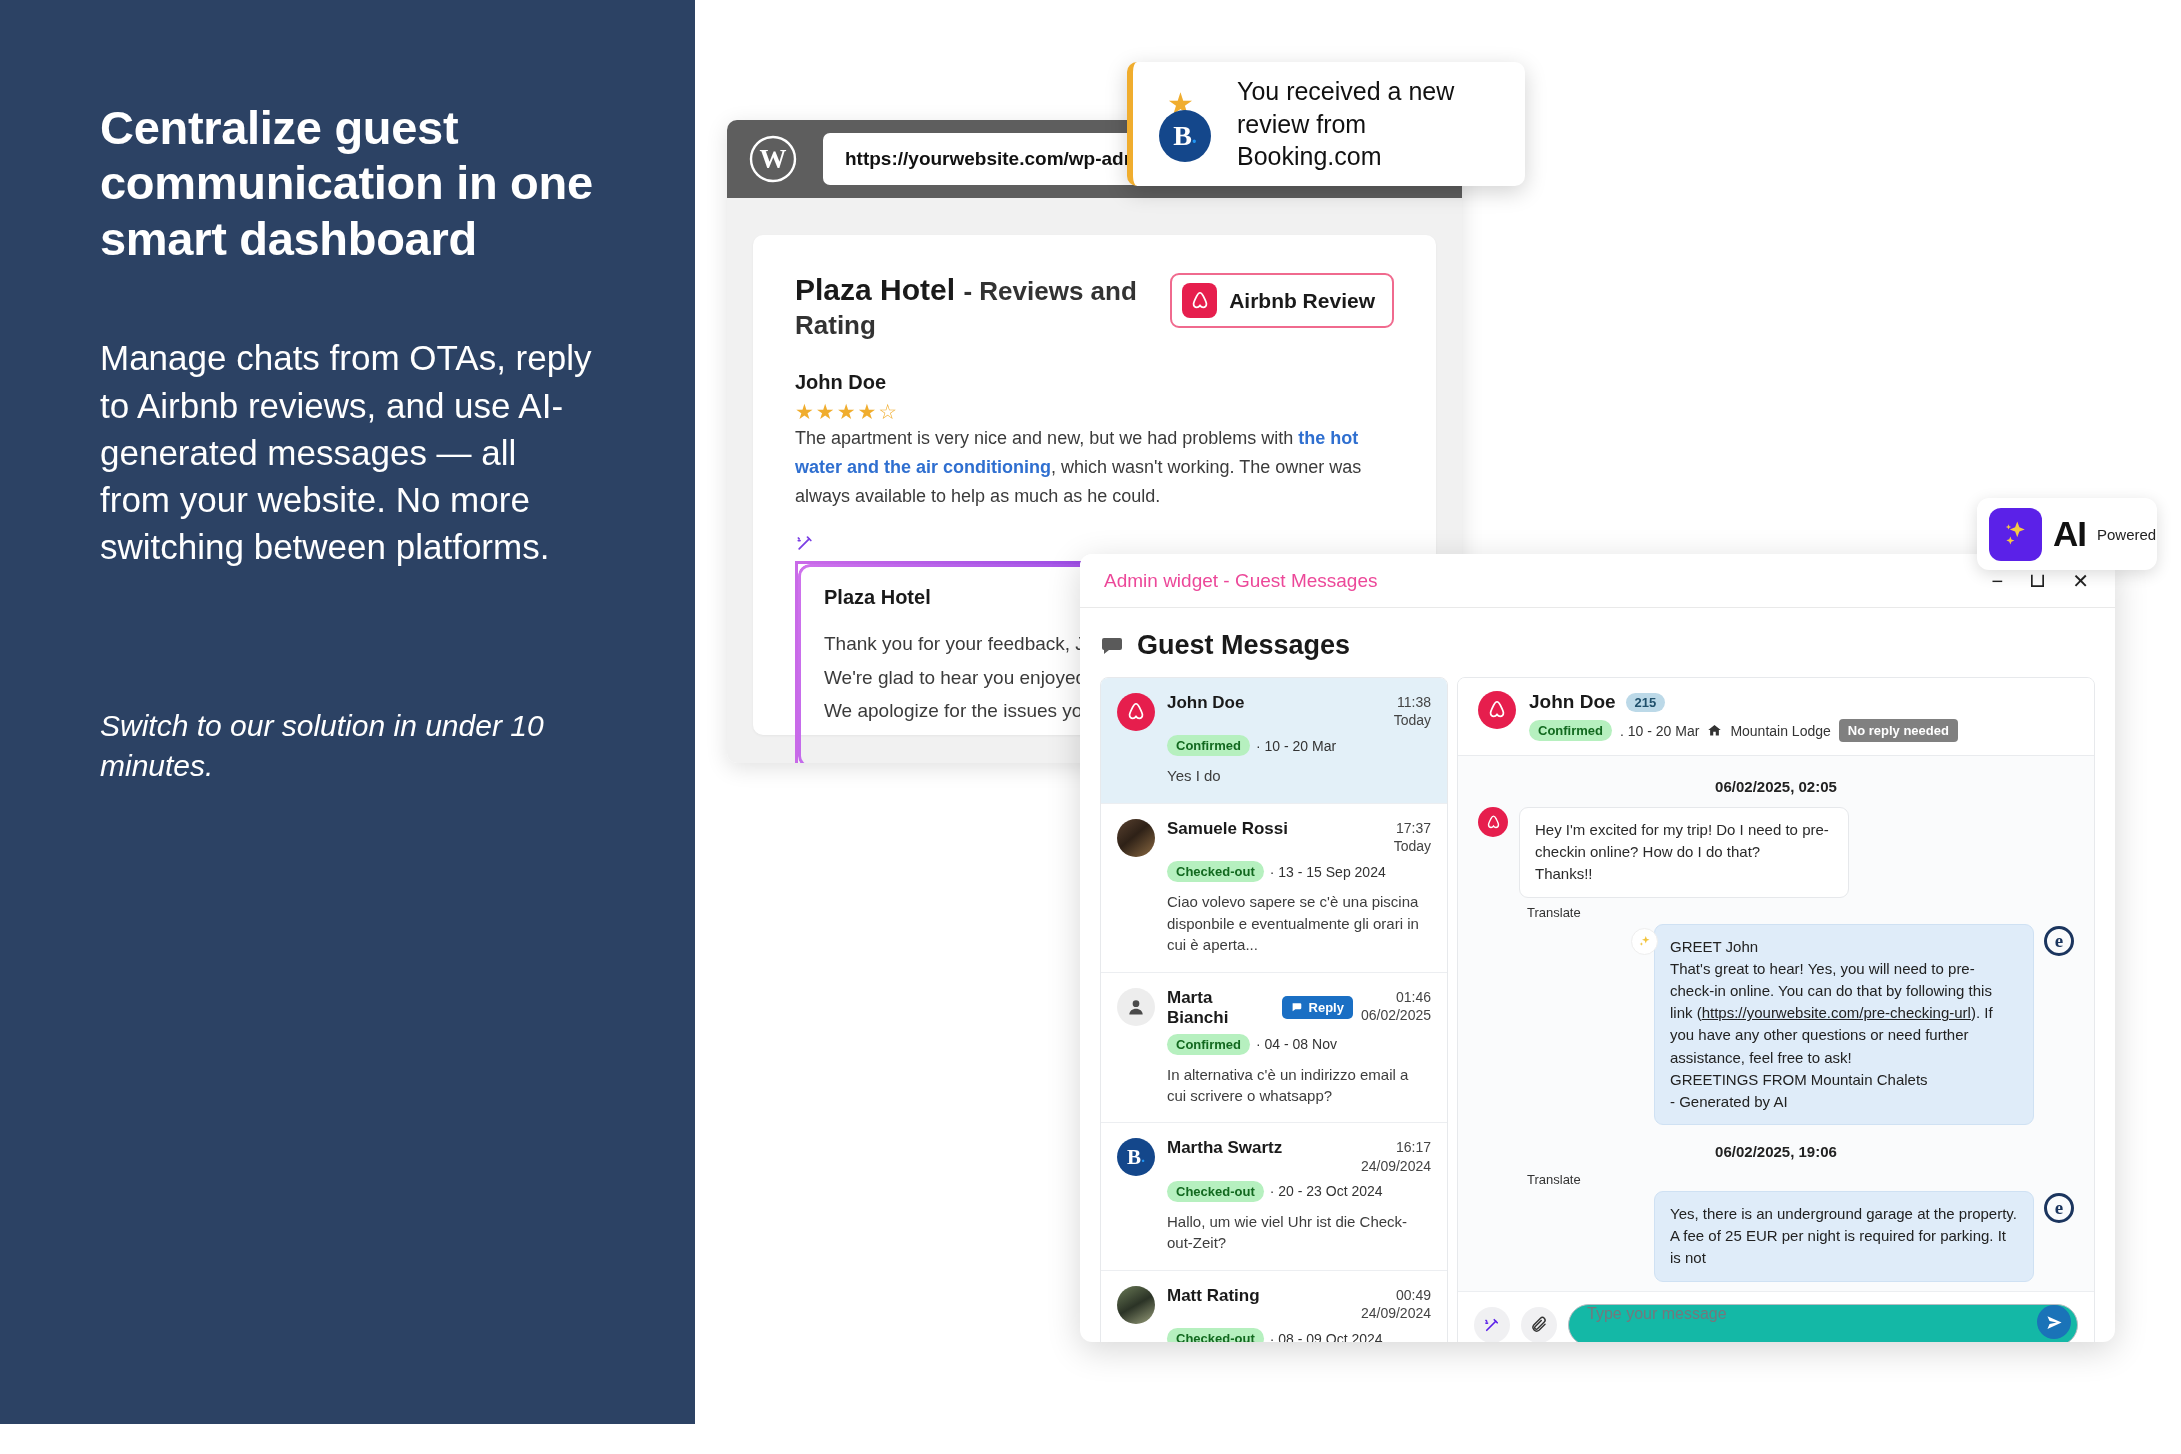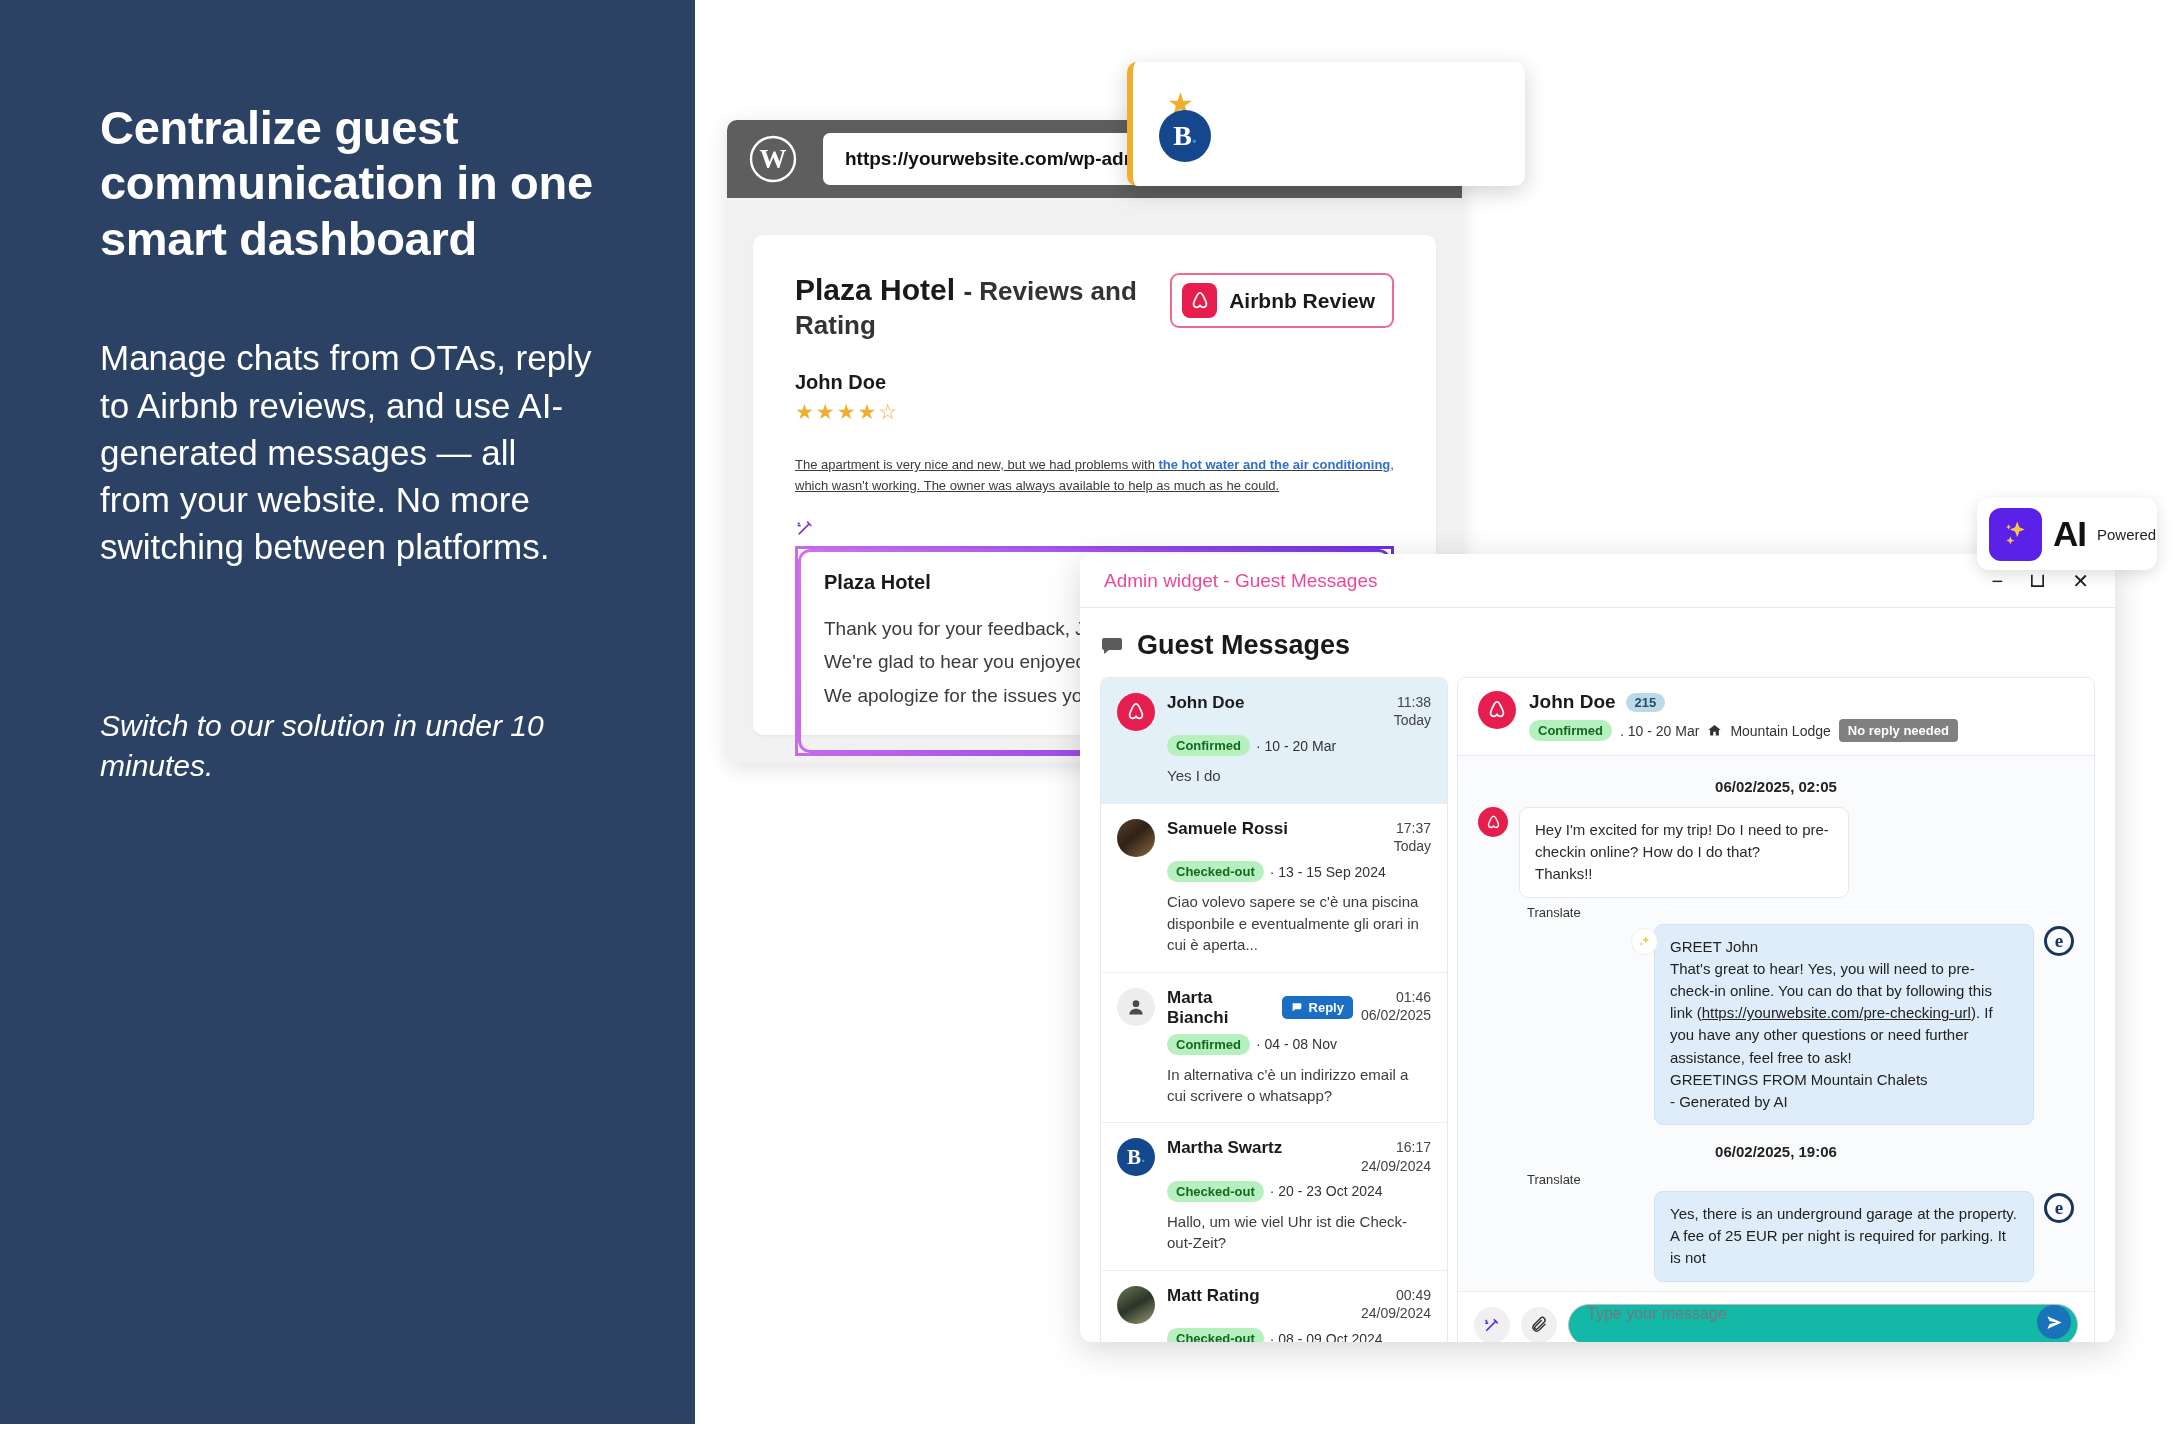--- a/index.html
+++ b/index.html
@@ -61,21 +61,21 @@
   }
   .airbnb-sq {
     width: 35px; height: 35px; border-radius: 8px; background: #e61e4d;
     display: flex; align-items: center; justify-content: center; flex:0 0 auto;
   }
   .airbnb-chip-label { font-size: 21px; font-weight: bold; color: #1a1a1a; white-space: nowrap; }
 
   .reviewer { font-size: 20px; font-weight: bold; color: #1a1a1a; margin-top: 30px; }
   .stars { margin-top: 6px; font-size: 21px; color: #f0ad2e; letter-spacing: 2px; }
   .review-text {
-    margin-top: 30px; font-size: 13px; line-height: 1.62; color: #3b3b3b; max-width: 630px; text-decoration: underline;
+    font-size: 18px; line-height: 1.62; color: #3b3b3b; max-width: 630px;
   }
   .review-text .hl { color: #2f6fd0; font-weight: bold; }
   .wand-small { margin-top: 22px; font-size: 18px; color: #7b3fe4; }
 
   .reply-box {
     margin-top: 8px; border: 3px solid; border-image: linear-gradient(90deg,#c96ae8,#6b2fe0) 1;
     border-radius: 12px; padding: 22px 26px 26px 26px; height: 210px; overflow: hidden;
     position: relative;
   }
   .reply-box::before{
@@ -299,20 +299,21 @@
   </div>
 
   <div class="toast">
     <div class="toast-ico">
       <span class="toast-star">★</span>
       <span class="booking-circle">
         <span>B</span>
           <i>.</i>
       </span>
     </div>
+    <div class="toast-text">You received a new review from Booking.com</div>
   </div>
 
   <div class="ai-badge">
     <span class="ai-sq">
       <svg width="30" height="30" viewBox="0 0 24 24" fill="#f5c944">
         <path d="M13 2l1.7 4.6L19 8.3l-4.3 1.7L13 14.6l-1.7-4.6L7 8.3l4.3-1.7z"></path>
         <path d="M7.5 14l.9 2.3 2.3.9-2.3.9-.9 2.3-.9-2.3L4.3 17l2.3-.9z"></path>
         <path d="M6 4.2l.6 1.5 1.5.6-1.5.6L6 8.4l-.6-1.5L3.9 6.3l1.5-.6z"></path>
       </svg>
     </span>

